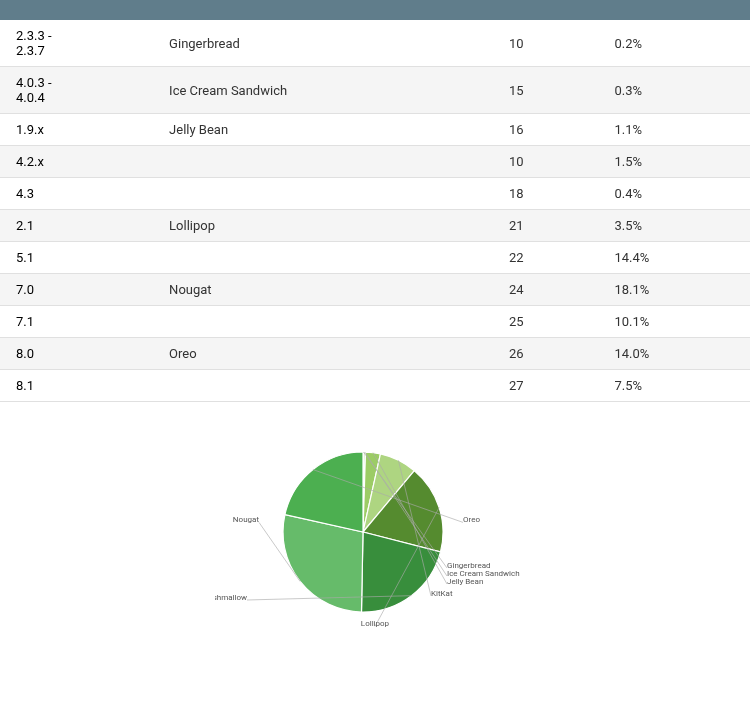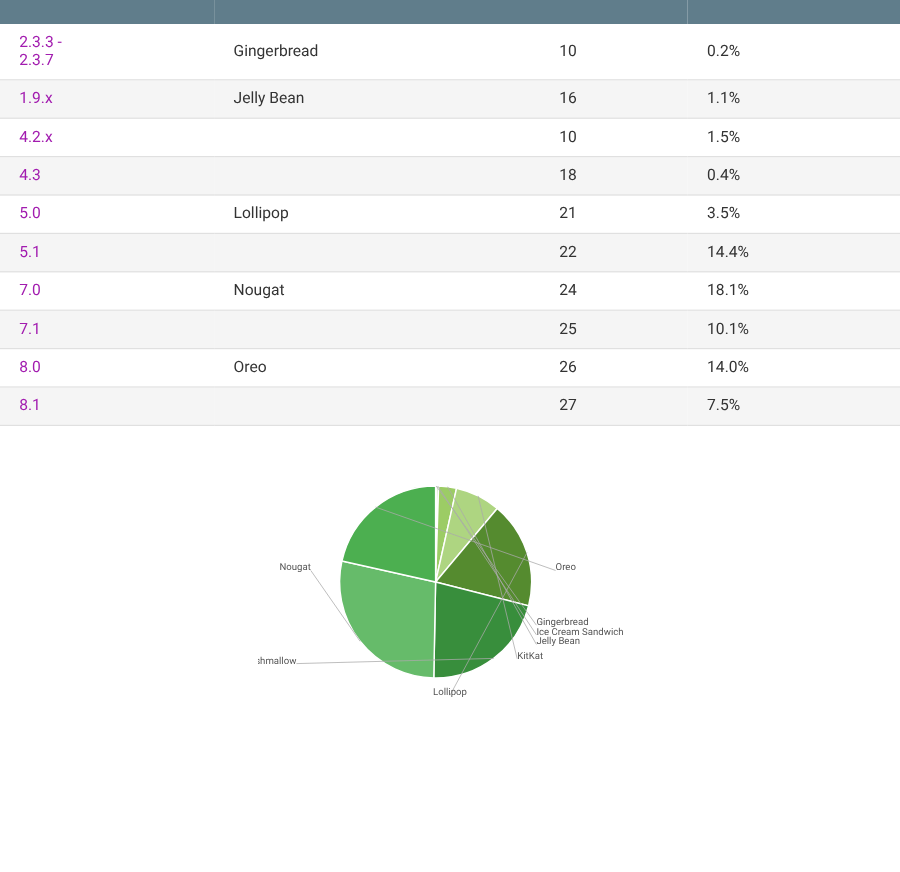--- a/index.html
+++ b/index.html
@@ -7,21 +7,21 @@
 
     
     .table-container { width: 100%; }
     table { width: 100%; border-collapse: collapse; }
     thead tr { background: #607d8b; color: #fff; }
     thead th { padding: 10px 16px; text-align: left; font-weight: 500; font-size: 13px; }
     tbody tr { border-bottom: 1px solid #e0e0e0; }
     tbody tr:nth-child(even) { background: #f5f5f5; }
     tbody tr:nth-child(odd) { background: #fff; }
     tbody td { padding: 8px 16px; font-size: 13px; }
-    .version-link { color: #a21caf; text-decoration: none; }
+    .version-link { color: #000000; text-decoration: none; }
 
     
     .chart-section { padding: 20px 30px 20px 30px; display: flex; align-items: center; justify-content: center; position: relative; }
     svg.pie-chart { width: 320px; height: 220px; }
   </style>
 </head>
 <body>
 
 <div class="table-container">
   <table>
@@ -34,39 +34,45 @@
       </tr>
     </thead>
     <tbody id="table-body">
     <tr>
       <td><a class="version-link">2.3.3 -<br>2.3.7</a></td>
       <td>Gingerbread</td>
       <td>10</td>
       <td>0.2%</td>
     </tr>
         <tr>
+      <td><a class="version-link">4.0.3 -<br>4.0.4</a></td>
+      <td>Ice Cream Sandwich</td>
+      <td>15</td>
+      <td>0.3%</td>
+    </tr>
+        <tr>
       <td><a class="version-link">1.9.x</a></td>
       <td>Jelly Bean</td>
       <td>16</td>
       <td>1.1%</td>
     </tr>
         <tr>
       <td><a class="version-link">4.2.x</a></td>
       <td></td>
       <td>10</td>
       <td>1.5%</td>
     </tr>
         <tr>
       <td><a class="version-link">4.3</a></td>
       <td></td>
       <td>18</td>
       <td>0.4%</td>
     </tr>
         <tr>
-      <td><a class="version-link">5.0</a></td>
+      <td><a class="version-link">2.1</a></td>
       <td>Lollipop</td>
       <td>21</td>
       <td>3.5%</td>
     </tr>
         <tr>
       <td><a class="version-link">5.1</a></td>
       <td></td>
       <td>22</td>
       <td>14.4%</td>
     </tr>

